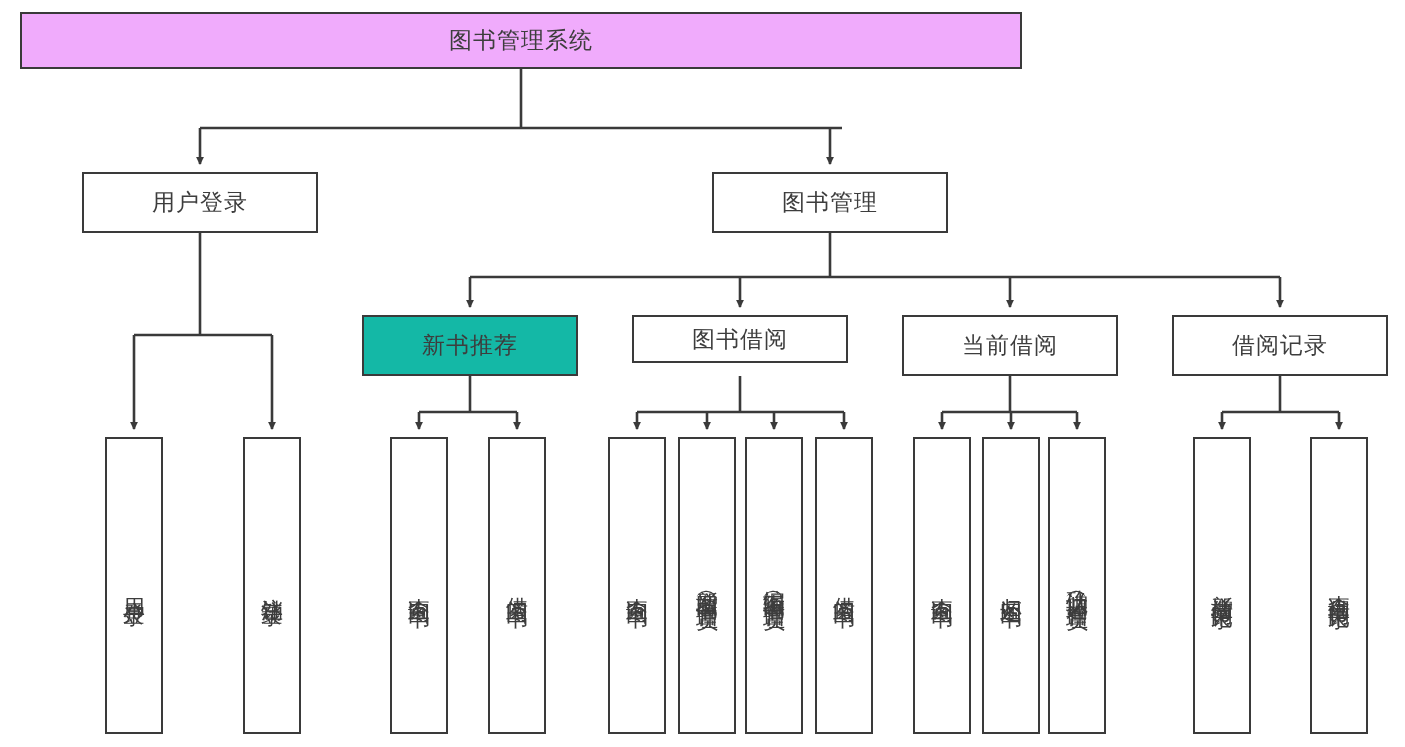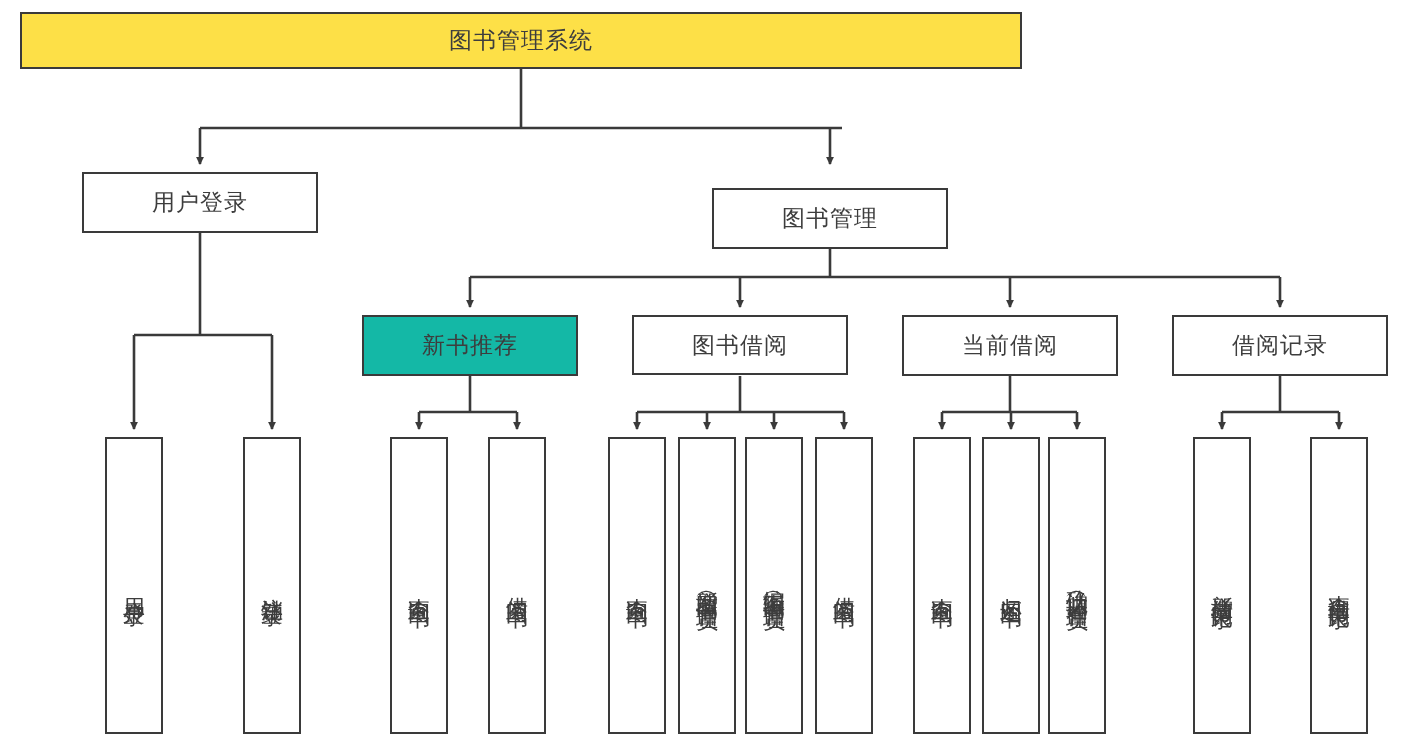--- a/index.html
+++ b/index.html
@@ -78,25 +78,25 @@
       <path d="M1011,412 L1011,429" marker-end="url(#arrow)"></path>
       <path d="M1077,412 L1077,429" marker-end="url(#arrow)"></path>
 
       <path d="M1280,376 L1280,412"></path>
       <path d="M1222,412 L1339,412"></path>
       <path d="M1222,412 L1222,429" marker-end="url(#arrow)"></path>
       <path d="M1339,412 L1339,429" marker-end="url(#arrow)"></path>
     </g>
   </svg>
 
-  <div class="node h" style="left: 20px; top: 12px; width: 1002px; height: 57px; border-color: rgb(58, 58, 58); background: #fde047; color: rgb(61, 61, 61);">图书管理系统</div>
+  <div class="node h" style="left: 20px; top: 12px; width: 1002px; height: 57px; border-color: rgb(58, 58, 58); background: #f0abfc; color: rgb(61, 61, 61);">图书管理系统</div>
   <div class="node h" style="left: 82px; top: 172px; width: 236px; height: 61px; border-color: rgb(58, 58, 58); background: rgb(255, 255, 255); color: rgb(61, 61, 61);">用户登录</div>
-  <div class="node h" style="left: 712px; top: 172px; width: 236px; height: 61px; border-color: rgb(58, 58, 58); background: rgb(255, 255, 255); color: rgb(61, 61, 61); margin-top: 16px;">图书管理</div>
+  <div class="node h" style="left: 712px; top: 172px; width: 236px; height: 61px; border-color: rgb(58, 58, 58); background: rgb(255, 255, 255); color: rgb(61, 61, 61);">图书管理</div>
   <div class="node h" style="left: 362px; top: 315px; width: 216px; height: 61px; border-color: rgb(58, 58, 58); background: #14b8a6; color: rgb(61, 61, 61);">新书推荐</div>
-  <div class="node h" style="left: 632px; top: 315px; width: 216px; height: 60px; border-color: rgb(58, 58, 58); background: rgb(255, 255, 255); color: rgb(61, 61, 61);">图书借阅</div>
+  <div class="node h" style="left: 632px; top: 315px; width: 216px; height: 48px; border-color: rgb(58, 58, 58); background: rgb(255, 255, 255); color: rgb(61, 61, 61);">图书借阅</div>
   <div class="node h" style="left: 902px; top: 315px; width: 216px; height: 61px; border-color: rgb(58, 58, 58); background: rgb(255, 255, 255); color: rgb(61, 61, 61);">当前借阅</div>
   <div class="node h" style="left: 1172px; top: 315px; width: 216px; height: 61px; border-color: rgb(58, 58, 58); background: rgb(255, 255, 255); color: rgb(61, 61, 61);">借阅记录</div>
 
   <div class="node v" style="left: 105px; top: 437px; width: 58px; height: 297px; border-color: rgb(58, 58, 58); background: rgb(255, 255, 255); color: rgb(61, 61, 61);">用户登录</div>
   <div class="node v" style="left: 243px; top: 437px; width: 58px; height: 297px; border-color: rgb(58, 58, 58); background: rgb(255, 255, 255); color: rgb(61, 61, 61);">注销登录</div>
   <div class="node v" style="left: 390px; top: 437px; width: 58px; height: 297px; border-color: rgb(58, 58, 58); background: rgb(255, 255, 255); color: rgb(61, 61, 61);">查询图书</div>
   <div class="node v" style="left: 488px; top: 437px; width: 58px; height: 297px; border-color: rgb(58, 58, 58); background: rgb(255, 255, 255); color: rgb(61, 61, 61);">借阅图书</div>
   <div class="node v" style="left: 608px; top: 437px; width: 58px; height: 297px; border-color: rgb(58, 58, 58); background: rgb(255, 255, 255); color: rgb(61, 61, 61);">查询图书</div>
   <div class="node v" style="left: 678px; top: 437px; width: 58px; height: 297px; border-color: rgb(58, 58, 58); background: rgb(255, 255, 255); color: rgb(61, 61, 61);">新增图书（管理员）</div>
   <div class="node v" style="left: 745px; top: 437px; width: 58px; height: 297px; border-color: rgb(58, 58, 58); background: rgb(255, 255, 255); color: rgb(61, 61, 61);">编辑图书（管理员）</div>

